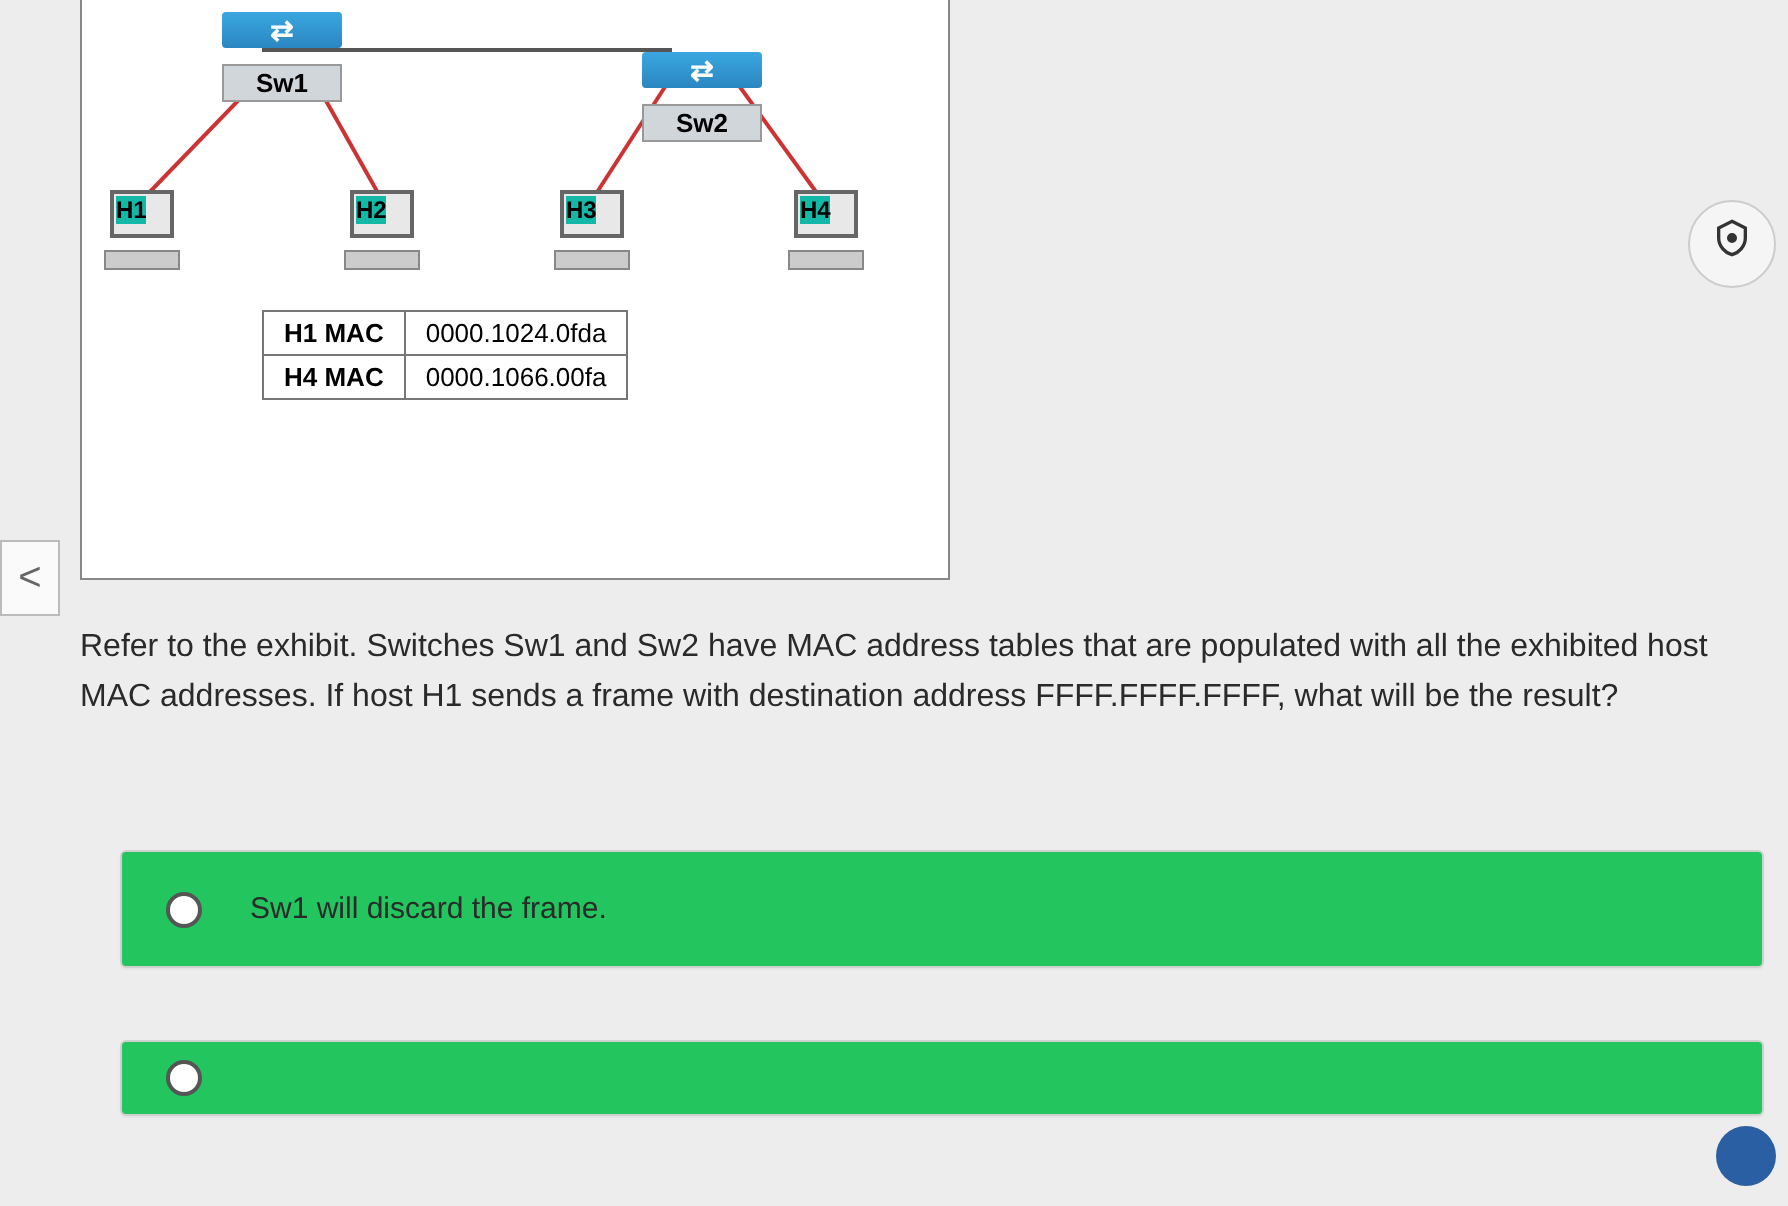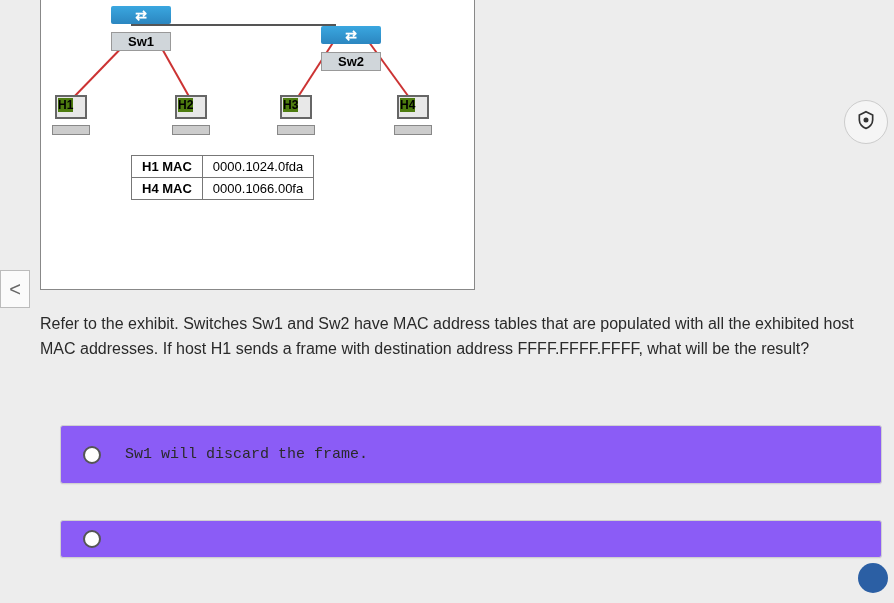--- a/index.html
+++ b/index.html
@@ -49,21 +49,21 @@
   .monitor {
     width: 32px; height: 24px; background:#e8e8e8; border:2px solid #666;
     position:absolute; top:0; left:6px;
   }
   .base {
     width:38px; height:10px; background:#ccc; border:1px solid #888;
     position:absolute; bottom:0; left:3px;
   }
   .host-label {
     position:absolute; top:3px; left:9px; font-weight:bold; font-size:12px;
-    background:#4d7c0f;
+    background:#14b8a6;
   }
   svg.wires {
     position:absolute; top:0; left:0; width:100%; height:100%;
     pointer-events:none;
   }
   .mac-table {
     margin: 0 16px 0 90px;
     border-collapse: collapse;
     font-size: 13px;
   }
@@ -88,24 +88,23 @@
     display:flex; align-items:center; justify-content:center;
     color:#3a3a3a; font-size:20px;
   }
   .question {
     position:absolute; top:312px; left:40px; right:0;
     font-size:16px; line-height:1.55; color:#2a2a2a;
     padding-right:16px;
   }
   .option {
     position:absolute; left:60px; right:12px;
-    background:#8b5cf6; border:1px solid #d0d0d0; border-radius:3px;
+    background:#22c55e; border:1px solid #d0d0d0; border-radius:3px;
     padding:18px 20px 18px 64px;
     box-shadow: 0 1px 1px rgba(0,0,0,.04);
-    font-family: Liberation Mono, monospace;
   }
   .option .radio {
     position:absolute; left:22px; top:50%; transform:translateY(-50%);
     width:18px; height:18px; border:2px solid #555; border-radius:50%;
     background:#fff;
   }
   .opt1 { top:425px; }
   .opt2 { top:520px; }
   .option-text { font-size:15px; color:#2a2a2a; line-height:1.4; }
   .bubble {

